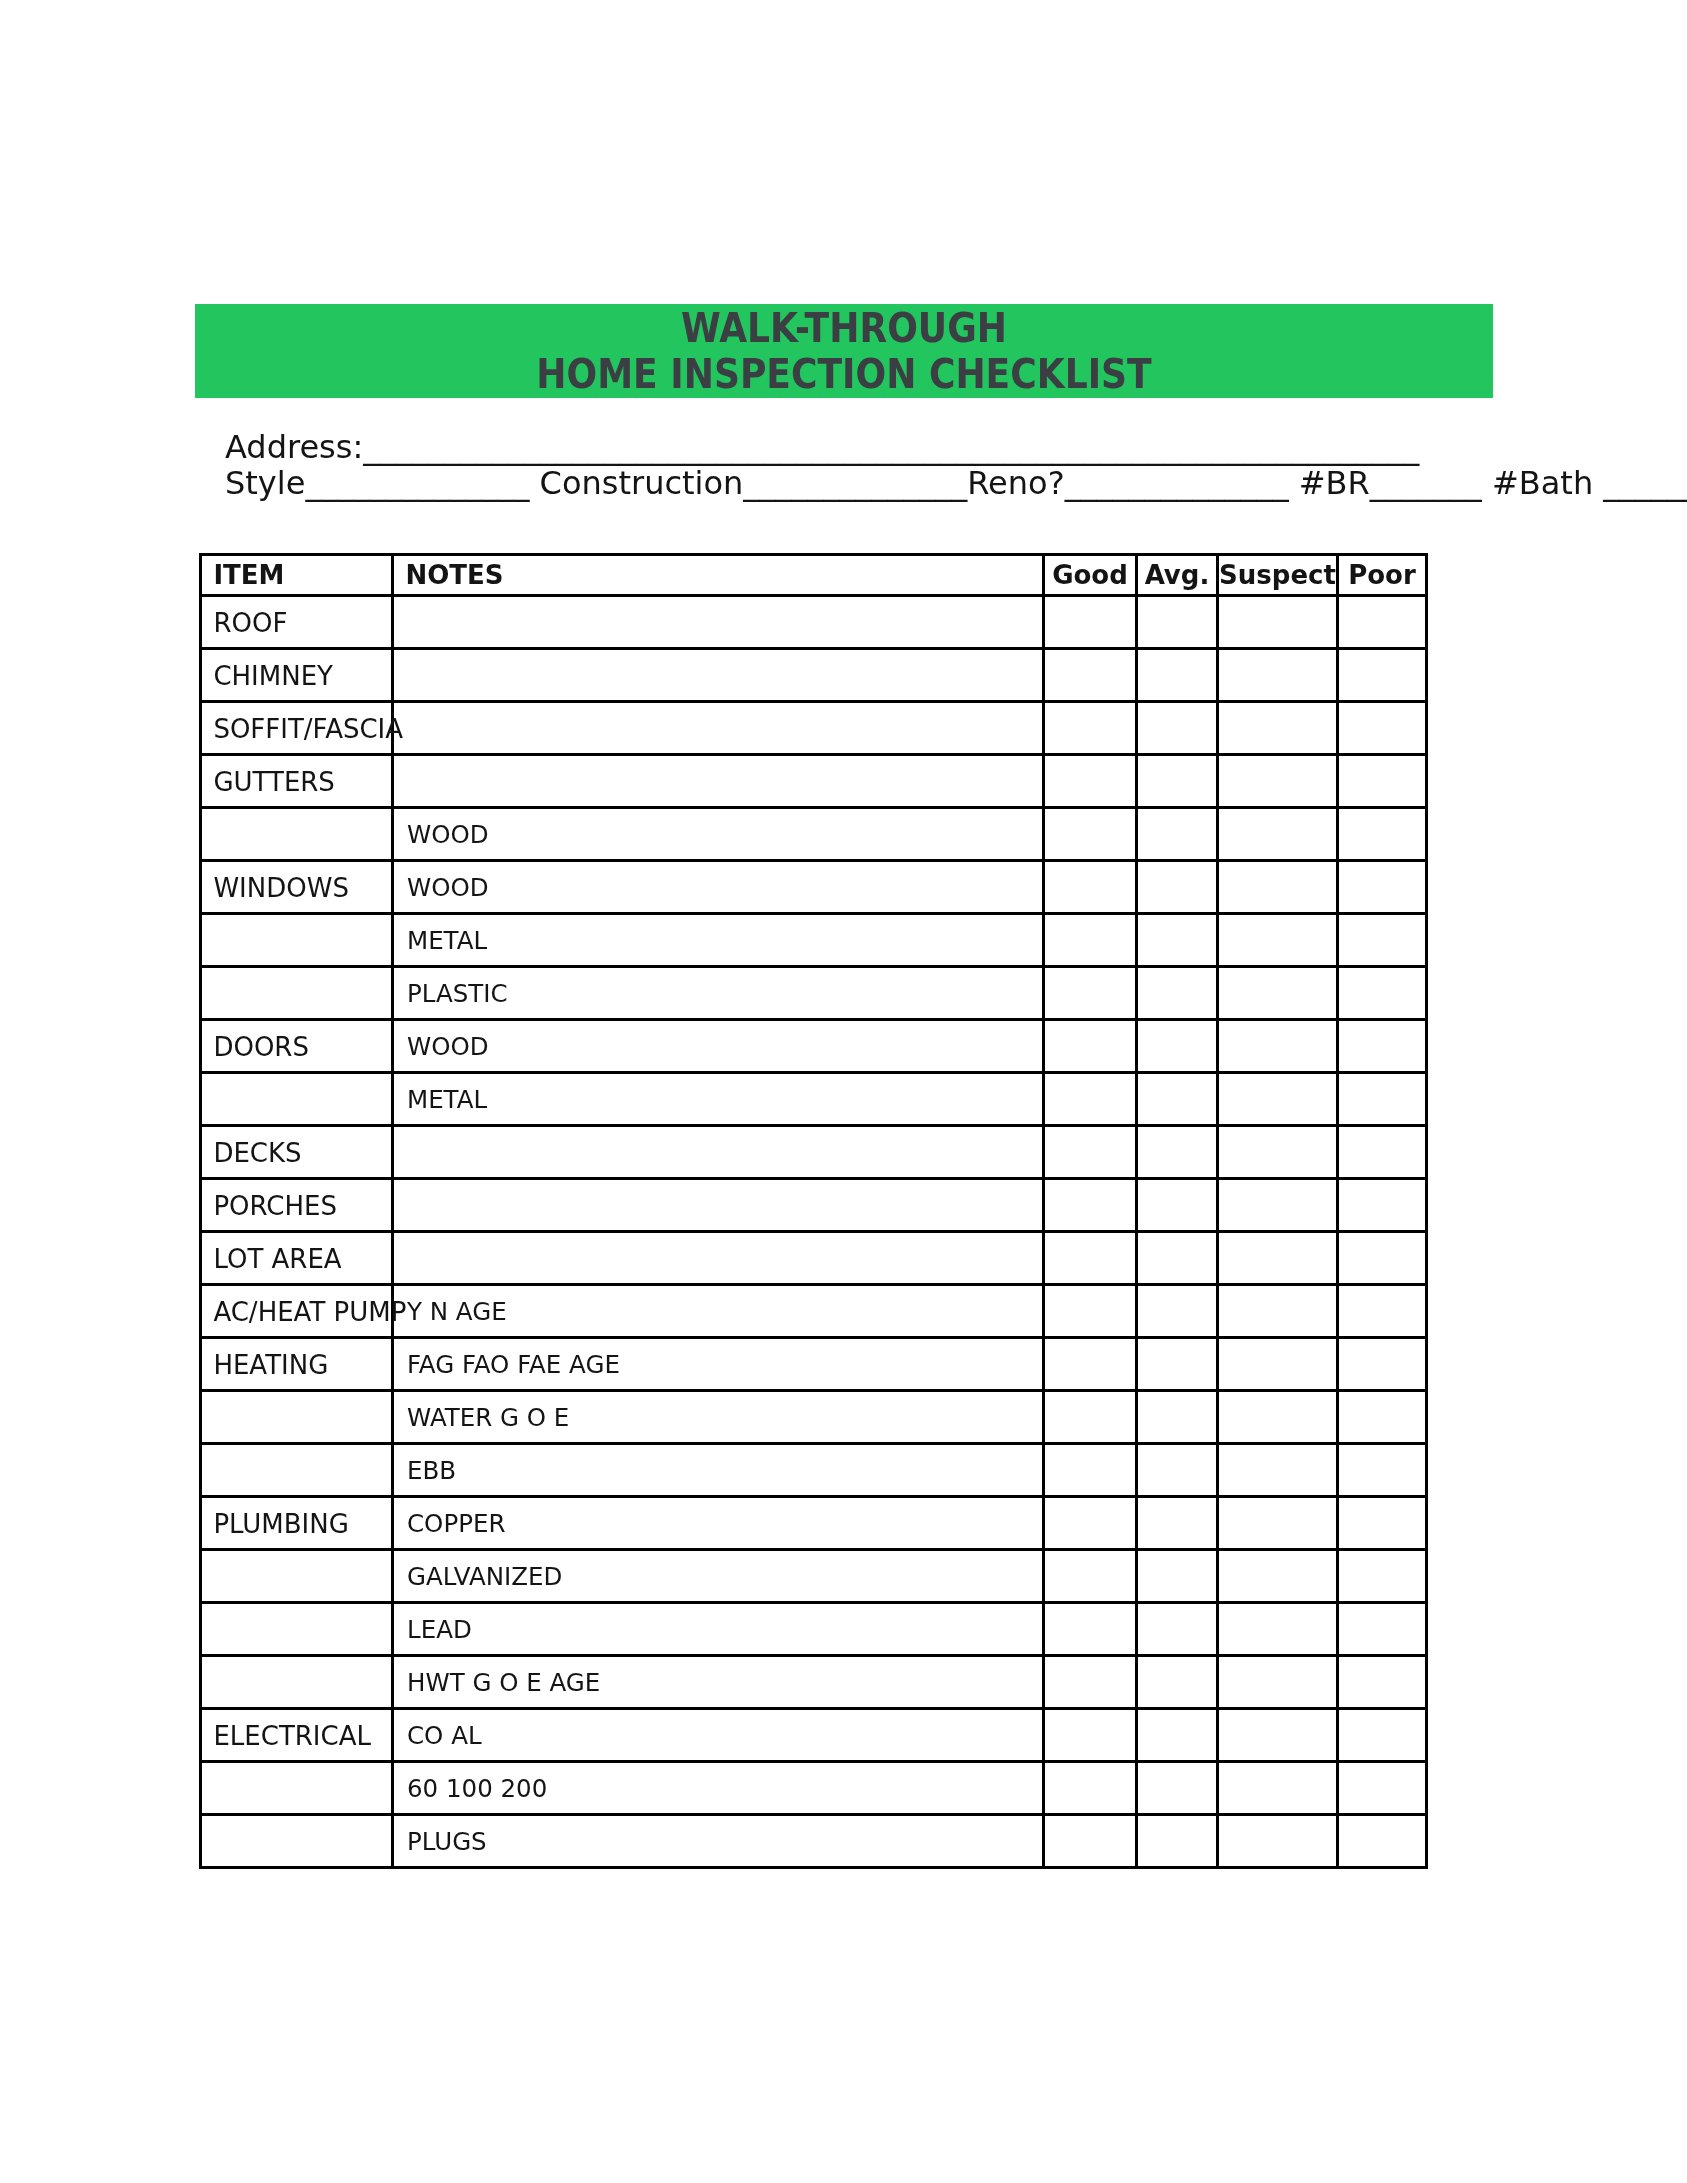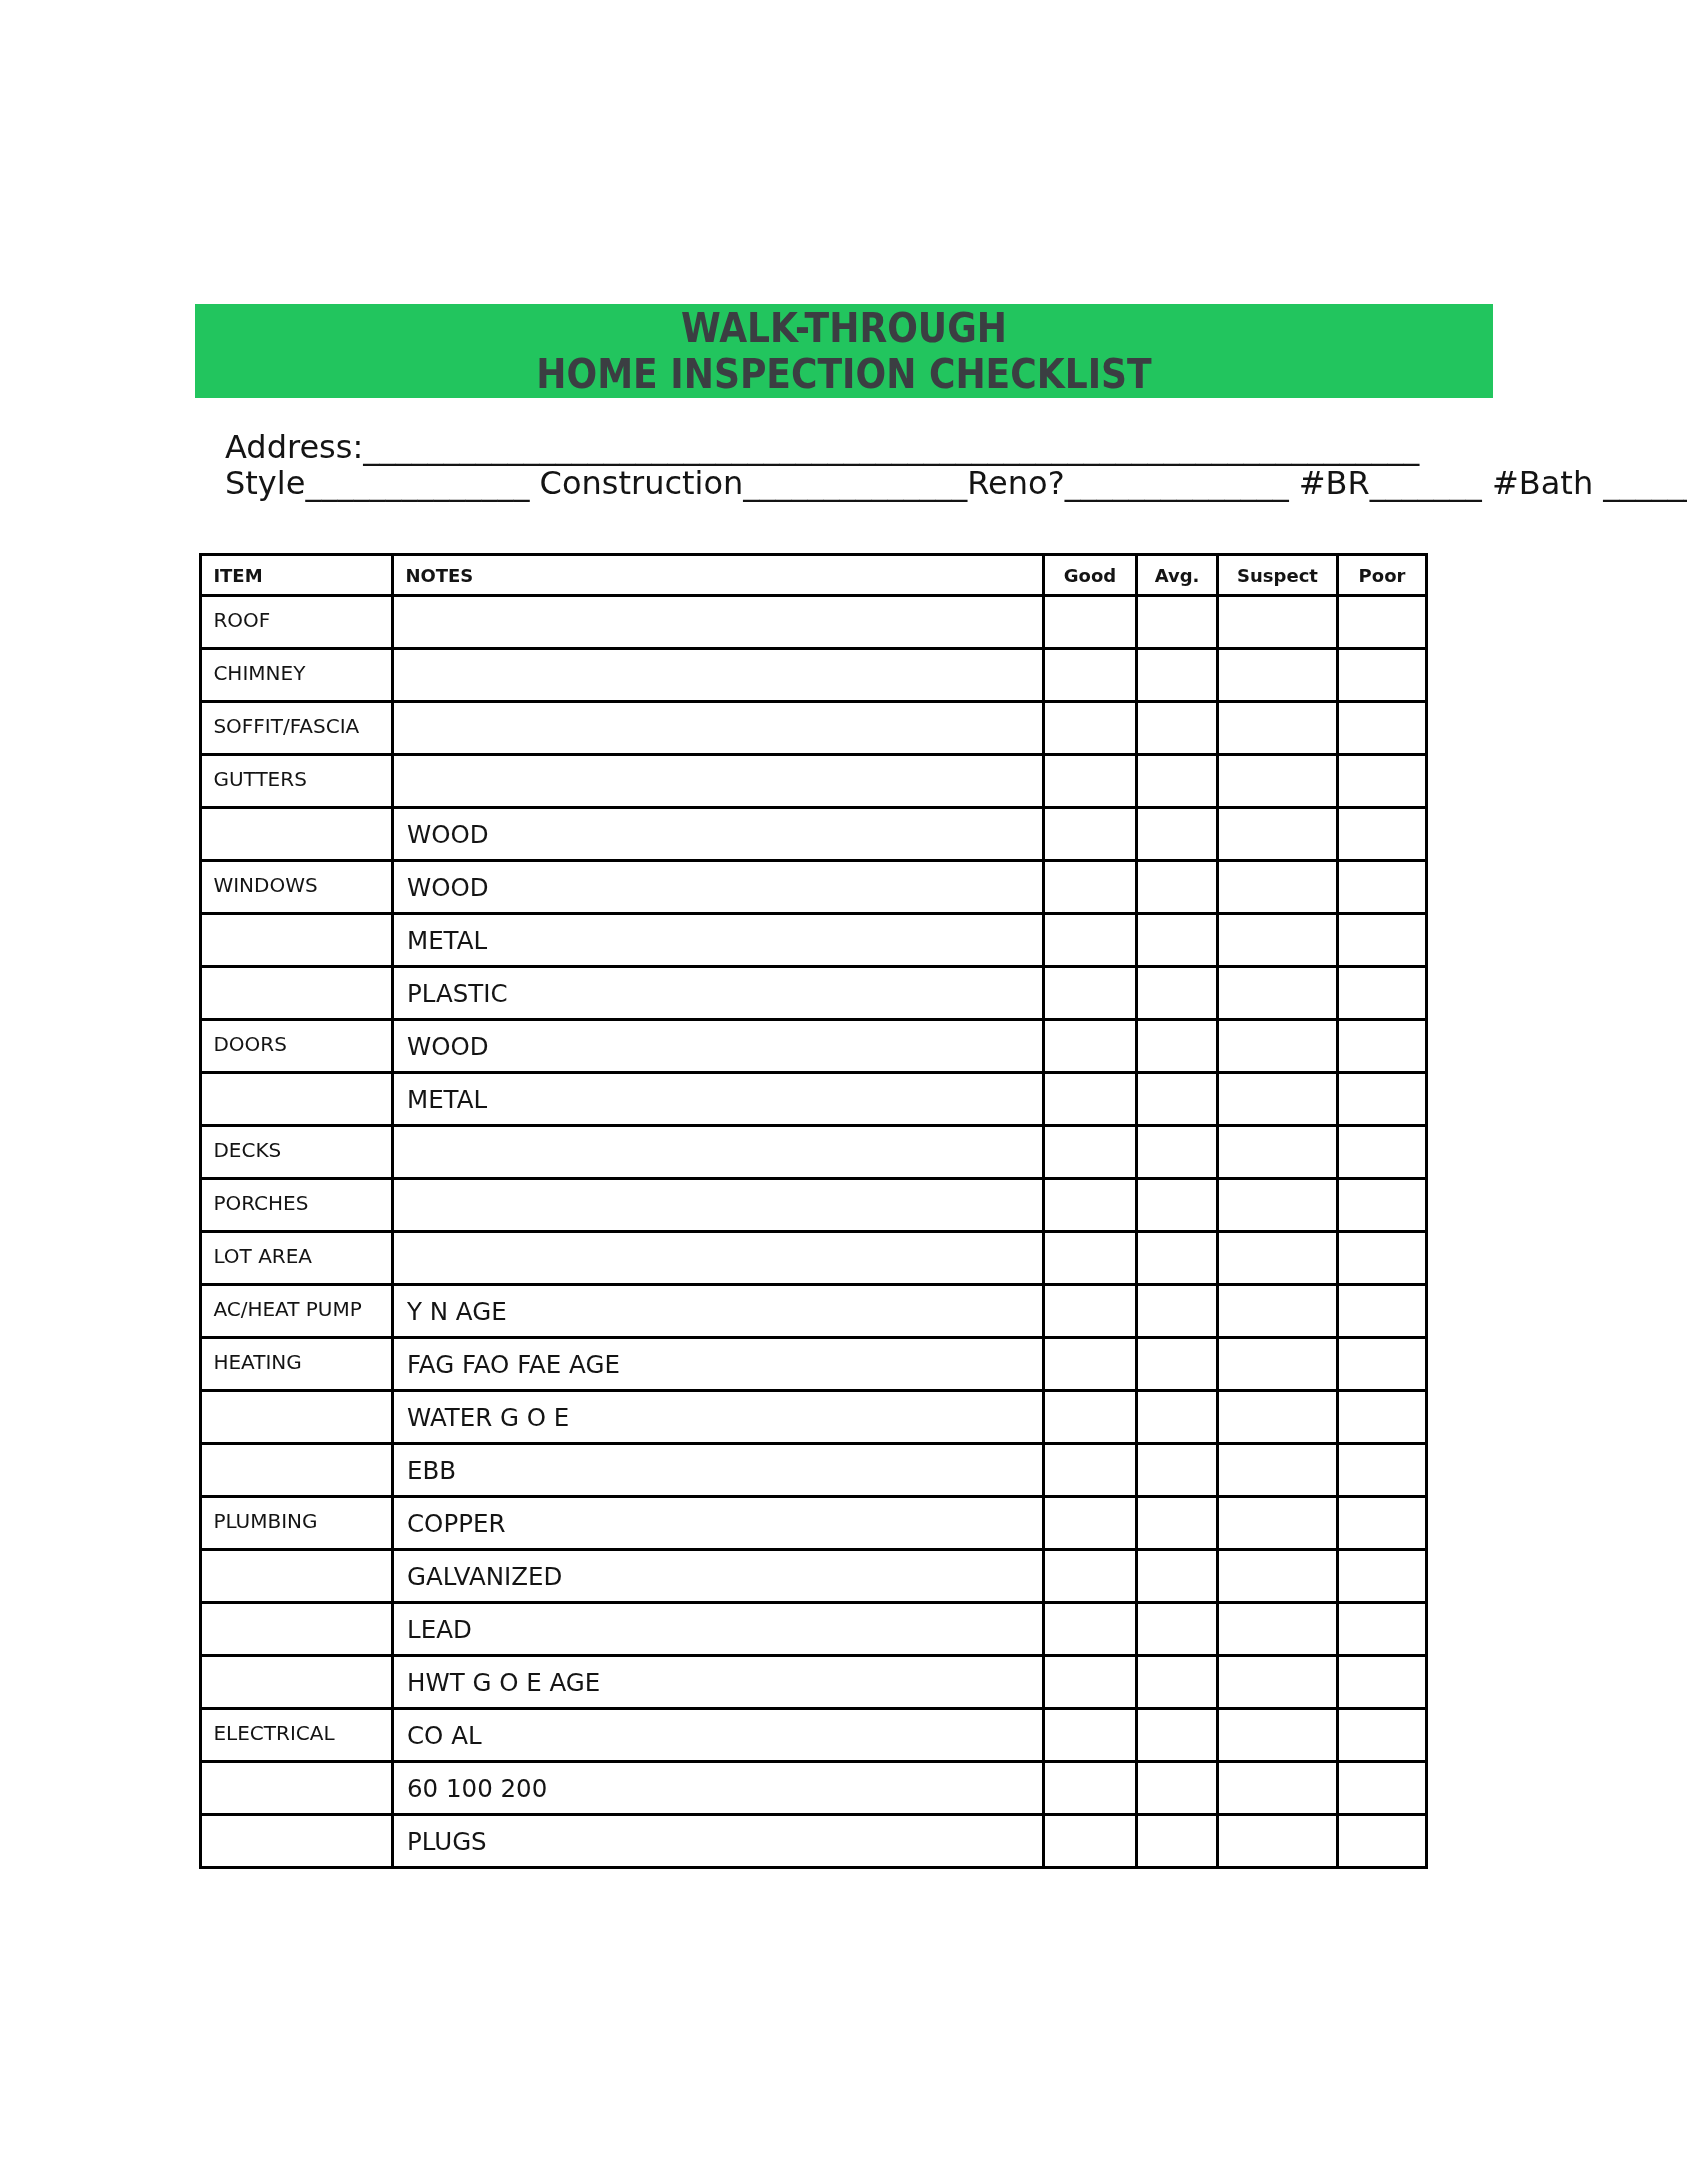--- a/index.html
+++ b/index.html
@@ -47,33 +47,33 @@
     border-collapse:collapse;
     table-layout:fixed;
     width:1226px;
     background:#ffffff;
   }
   table.checklist, table.checklist th, table.checklist td {
     border:3.5px solid #000000;
   }
   table.checklist th {
     height:38px;
-    font-size:18px; font-weight:bold;
+    font-size:26px; font-weight:bold;
     text-align:left; vertical-align:middle;
     padding:0 0 0 11.4px;
     box-sizing:content-box;
     margin-top:20px;
   }
   table.checklist th.c-rate { text-align:center; padding:0; }
   table.checklist td { box-sizing:content-box; }
   td.c-item {
     height:39px;
     padding:10.5px 3.5px 0 11.4px;
     vertical-align:top;
-    font-size:20px;
+    font-size:26px;
     white-space:nowrap;
   }
   td.c-notes {
     height:50px;
     padding:0 3.5px 0 13px;
     vertical-align:middle;
     font-size:24.5px;
     white-space:nowrap;
   }
   td.c-rate { height:50px; padding:0; }

